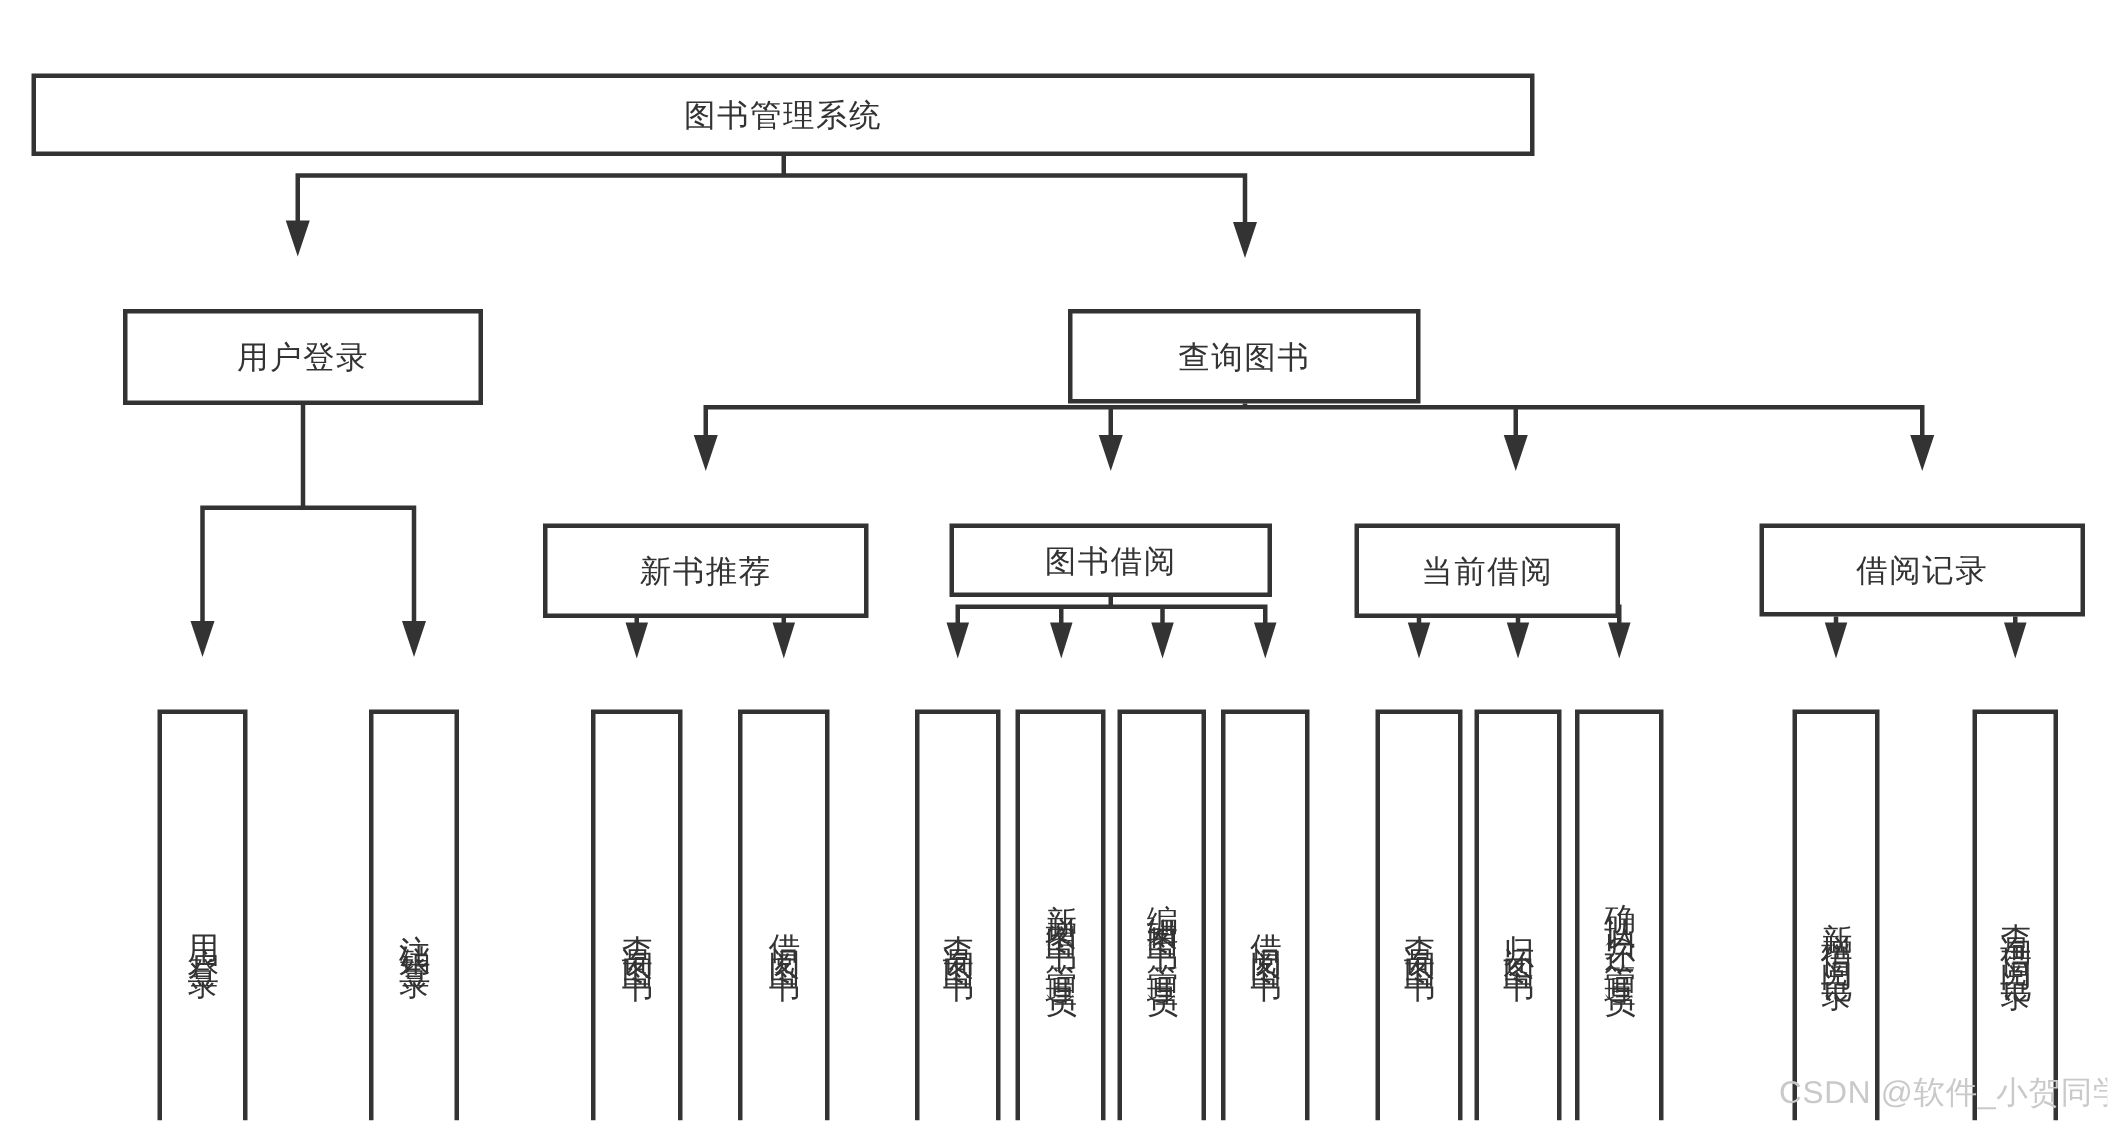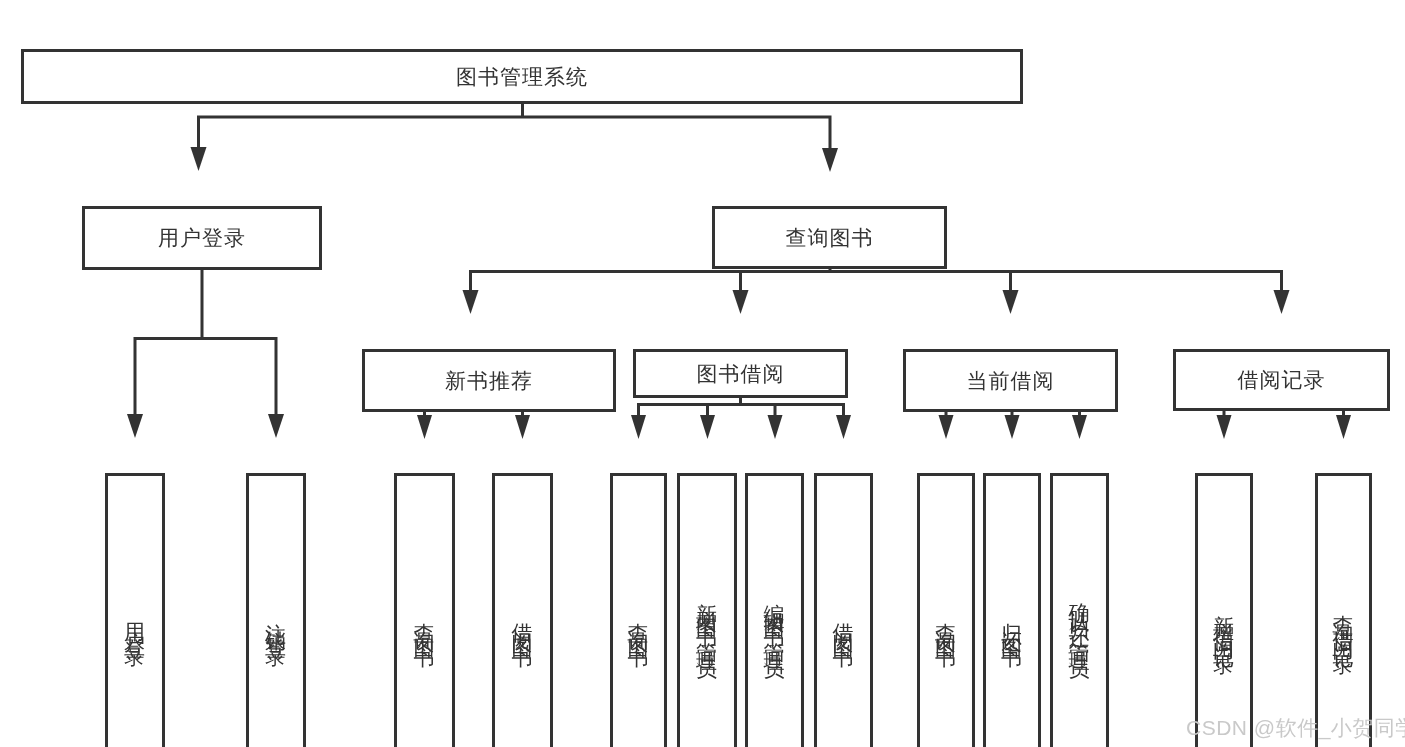--- a/index.html
+++ b/index.html
@@ -92,23 +92,23 @@
     <path d="M1281.5 374 V406 M1224 404.5 H1343.5 M1224 403 V416 M1343.5 403 V416"></path>
     <polygon points="1216.5,415 1231.5,415 1224,439"></polygon>
     <polygon points="1336,415 1351,415 1343.5,439"></polygon>
   </svg>
 
   <div class="box" style="left:21px;top:13px;width:1002px;height:55px;">图书管理系统</div>
 
   <div class="box" style="left:82px;top:170px;width:240px;height:64px;">用户登录</div>
   <div class="box" style="left:712px;top:170px;width:235px;height:63px;">查询图书</div>
 
-  <div class="box" style="left:362px;top:313px;width:254px;height:63px;">新书推荐</div>
+  <div class="box" style="left:362px;top:313px;width:217px;height:63px;">新书推荐</div>
   <div class="box" style="left:633px;top:313px;width:215px;height:49px;">图书借阅</div>
-  <div class="box" style="left:903px;top:313px;width:215px;height:63px;">当前借阅</div>
+  <div class="box" style="left:903px;top:313px;width:177px;height:63px;">当前借阅</div>
   <div class="box" style="left:1173px;top:313px;width:217px;height:62px;">借阅记录</div>
 
   <div class="box leaf" style="left:105px;top:437px;width:60px;height:298px;">用户登录</div>
   <div class="box leaf" style="left:246px;top:437px;width:60px;height:298px;">注销登录</div>
 
   <div class="box leaf" style="left:394px;top:437px;width:61px;height:298px;">查询图书</div>
   <div class="box leaf" style="left:492px;top:437px;width:61px;height:298px;">借阅图书</div>
 
   <div class="box leaf" style="left:610px;top:437px;width:57px;height:298px;">查询图书</div>
   <div class="box leaf" style="left:677px;top:437px;width:60px;height:298px;">新增图书（管理员）</div>

